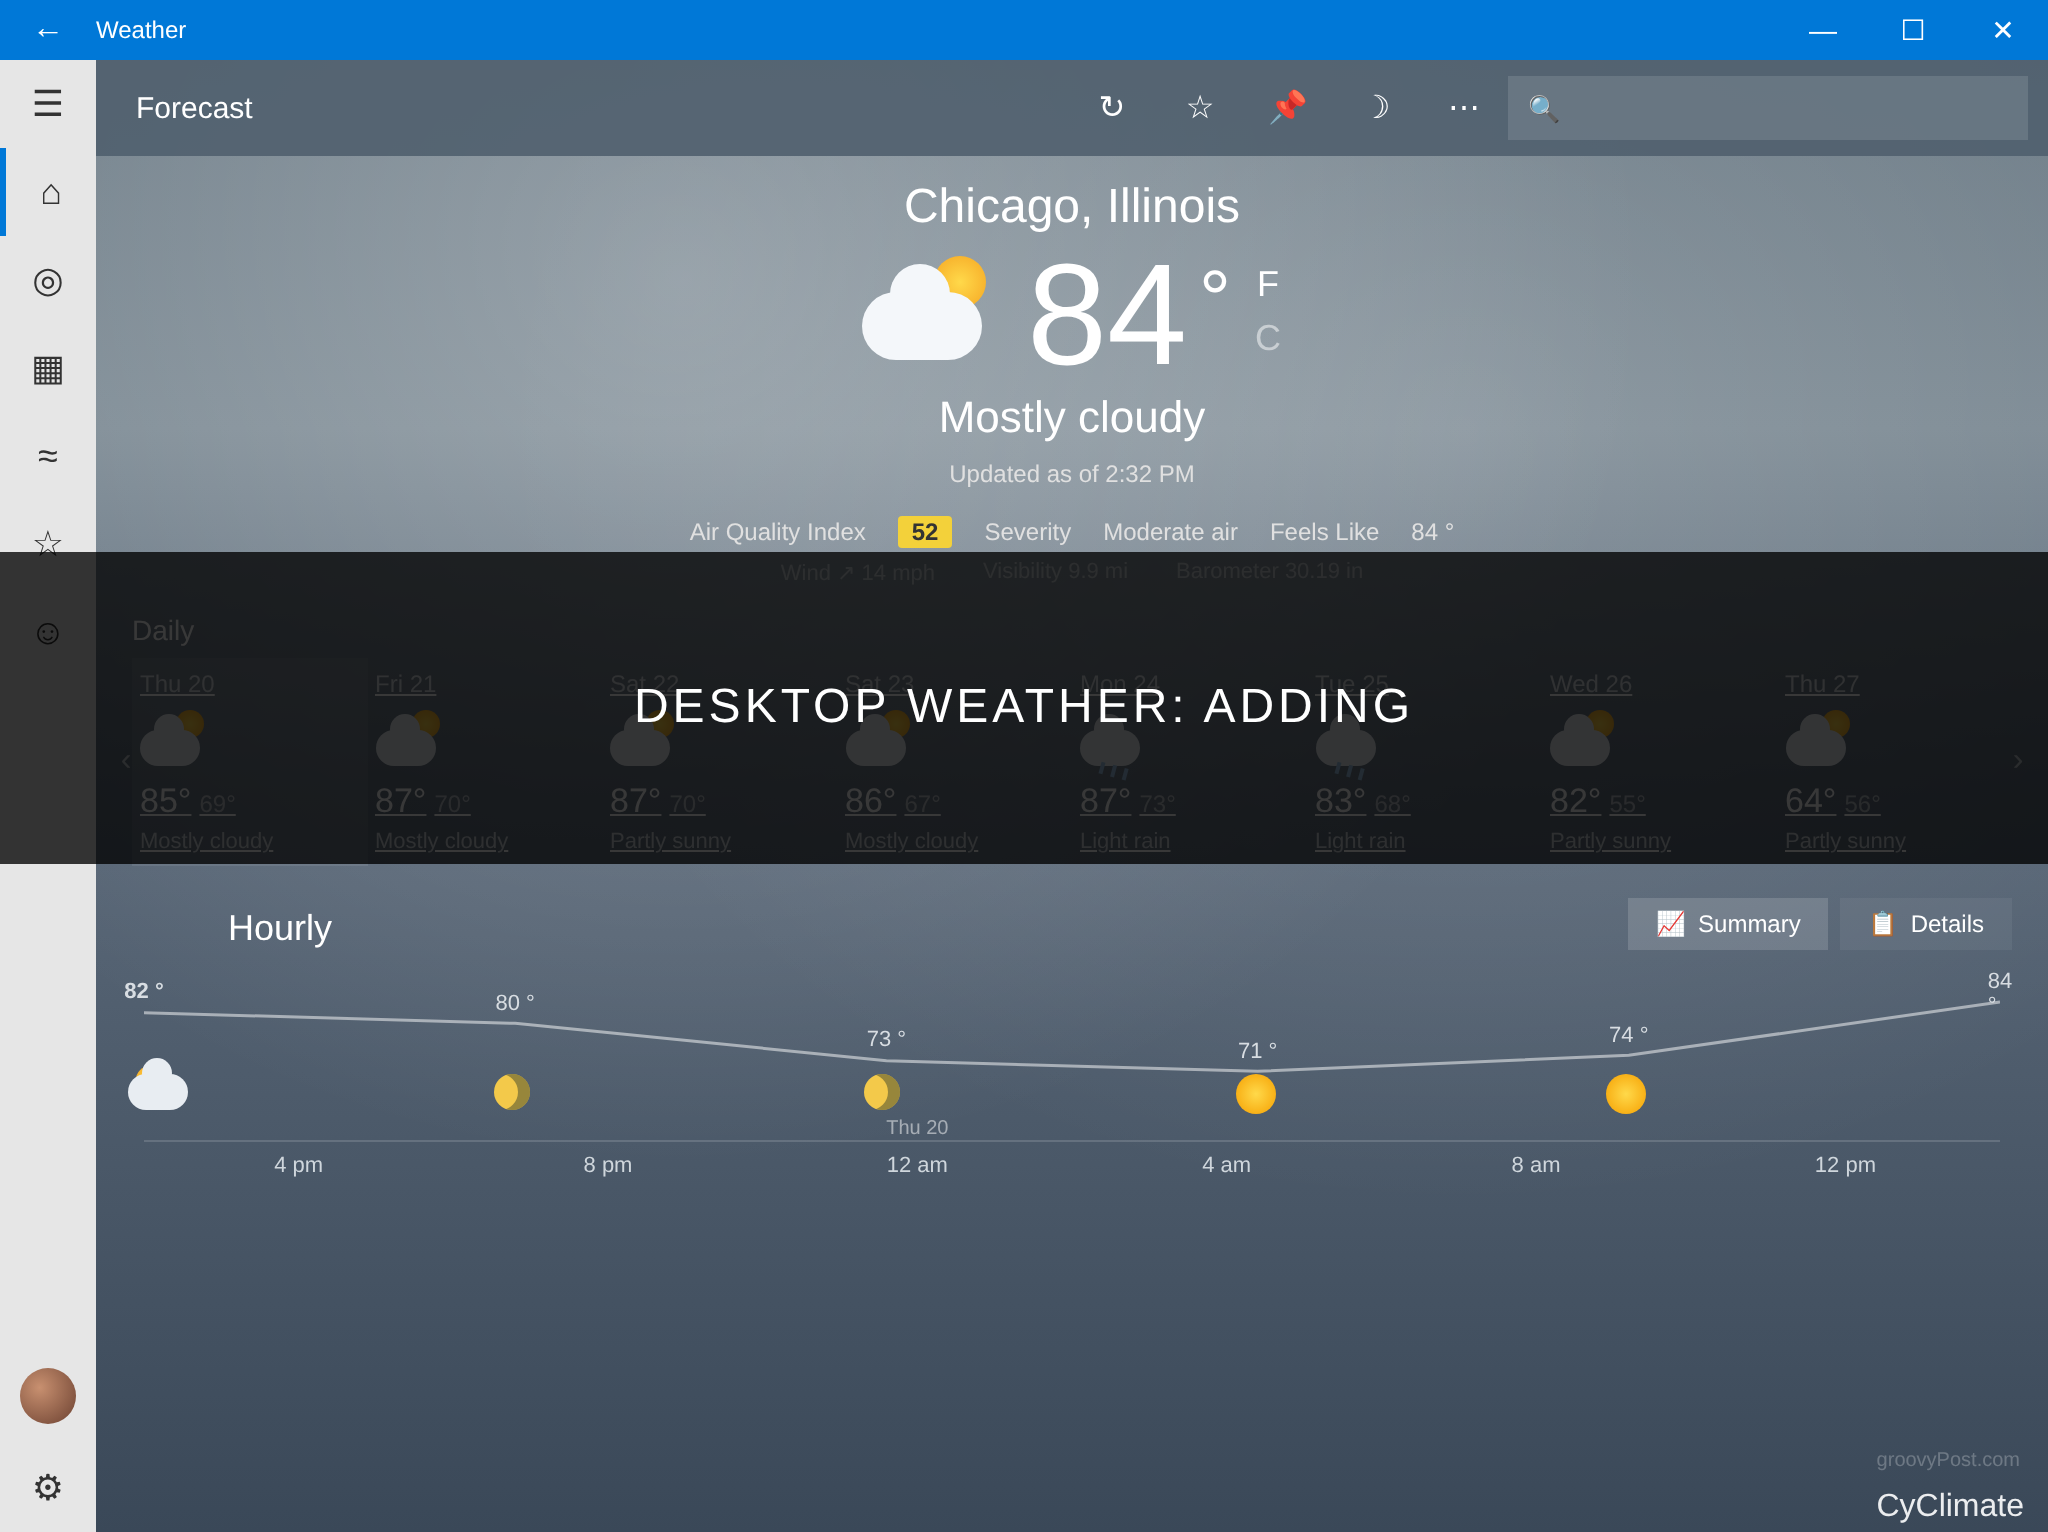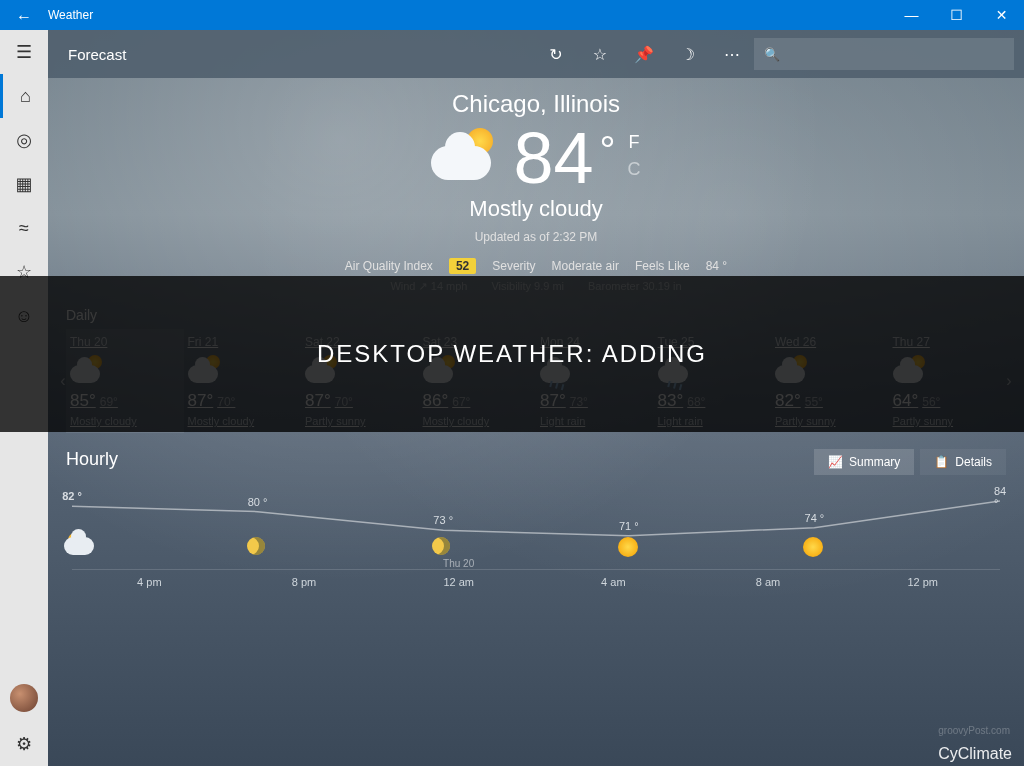--- a/index.html
+++ b/index.html
@@ -67,21 +67,21 @@
 .daily .card .cond2 { font-size: 11px; color: #cfd6dc; margin-top: 4px; }
 .daily .nav-l, .daily .nav-r { position: absolute; top: 50%; transform: translateY(-50%); width: 22px; height: 50px; display: flex; align-items: center; justify-content: center; color: rgba(255,255,255,0.6); font-size: 16px; }
 .daily .nav-l { left: -14px; } .daily .nav-r { right: -14px; }
 .tiny-icon .sun2 { position: absolute; top: 0; right: 4px; width: 14px; height: 14px; background: radial-gradient(circle,#ffd94a,#f5a623); border-radius: 50%; }
 .tiny-icon .cloud2 { position: absolute; bottom: 0; left: 0; width: 30px; height: 18px; background: #e8edf2; border-radius: 10px; }
 .tiny-icon .cloud2::before { content:""; position:absolute; top:-8px; left:7px; width:15px; height:15px; background:#e8edf2; border-radius:50%; }
 .tiny-icon.rain .drop { position:absolute; bottom:-4px; left:10px; width:2px; height:6px; background:#9ec5e6; transform:rotate(15deg); box-shadow: 6px 0 #9ec5e6, 12px 0 #9ec5e6; }
 
 
 .hourly { padding: 16px 18px 0; position: relative; z-index: 2; }
-.hourly .top { display: flex; align-items: flex-start; margin-bottom: 10px; }
+.hourly .top { display: flex; align-items: flex-end; margin-bottom: 10px; margin-left: 48px; }
 .hourly .label { font-size: 18px; font-weight: 300; flex: 1; }
 .hourly .tab { background: rgba(255,255,255,0.15); padding: 6px 14px; font-size: 12px; margin-left: 6px; display: flex; align-items: center; gap: 6px; }
 .hourly .tab.off { background: rgba(255,255,255,0.06); }
 .hourly .chart { height: 130px; position: relative; margin: 0 6px; }
 .hourly .chart svg { width: 100%; height: 80px; }
 .hourly .xaxis { display: flex; border-top: 1px solid rgba(255,255,255,0.15); }
 .hourly .xaxis .tick { flex: 1; text-align: center; font-size: 11px; padding-top: 6px; color: #cfd6dc; position: relative; }
 .hourly .xaxis .tick .mid { position: absolute; top: -12px; left: 50%; transform: translateX(-50%); font-size: 10px; color: rgba(255,255,255,0.5); }
 .hourly .point-icon { position: absolute; width: 22px; height: 22px; }
 .hourly .ptlabel { position: absolute; font-size: 11px; color: #d8dde2; transform: translate(-50%, 0); }

